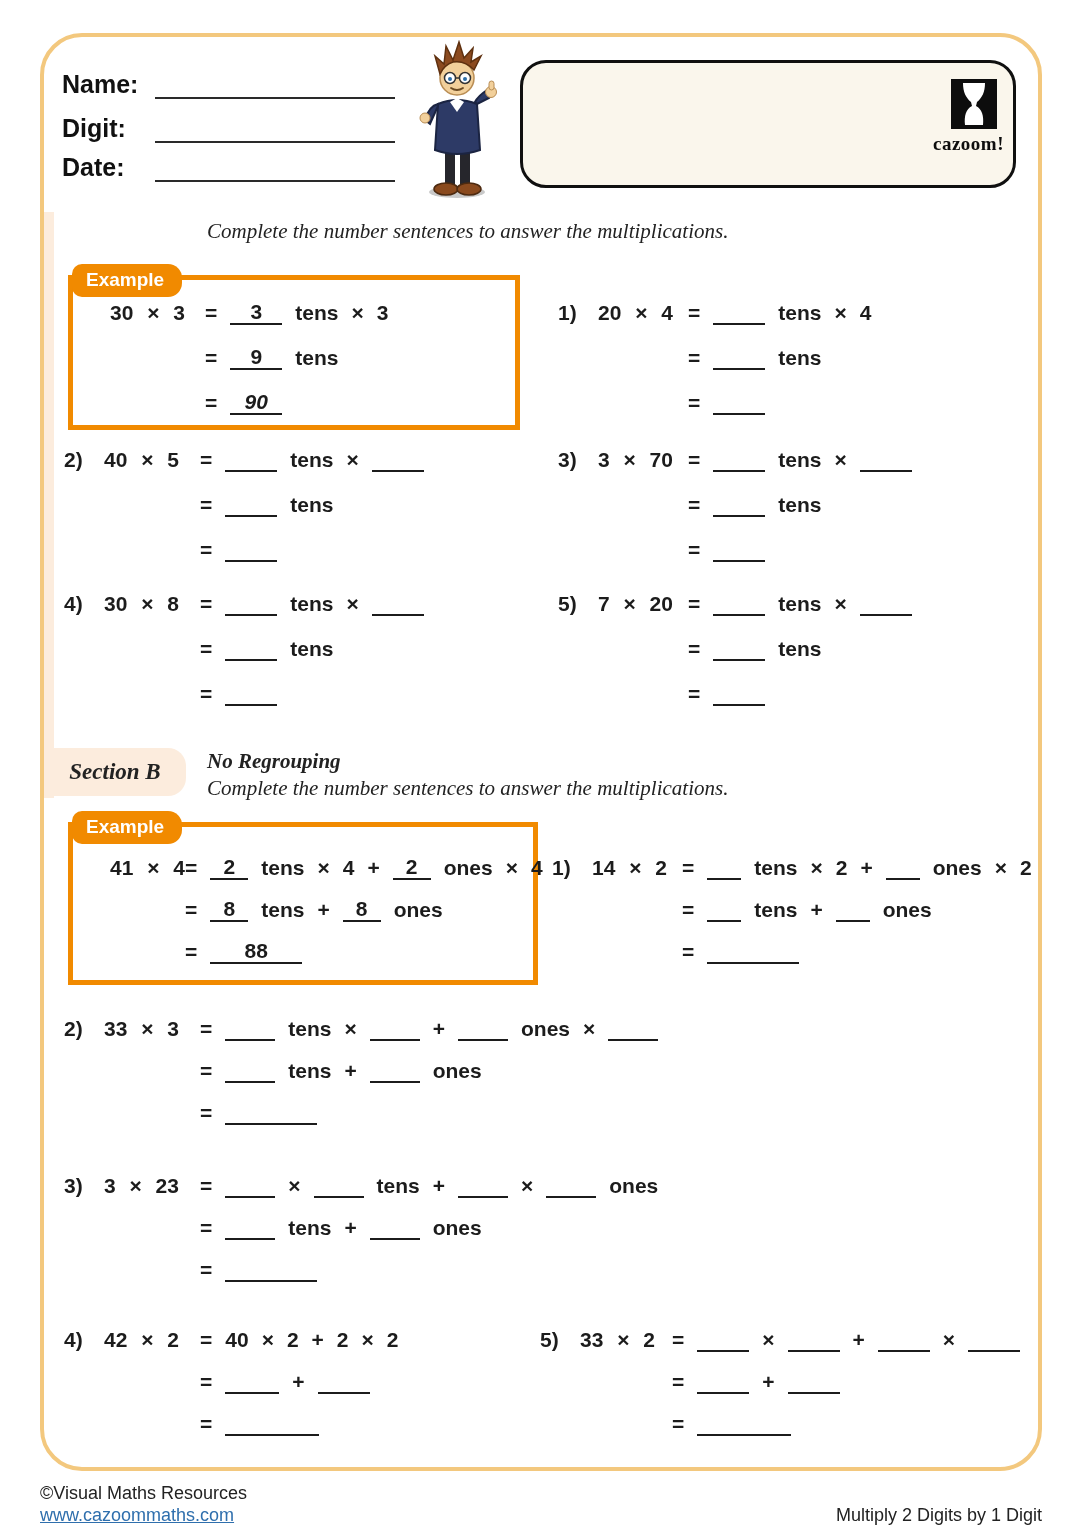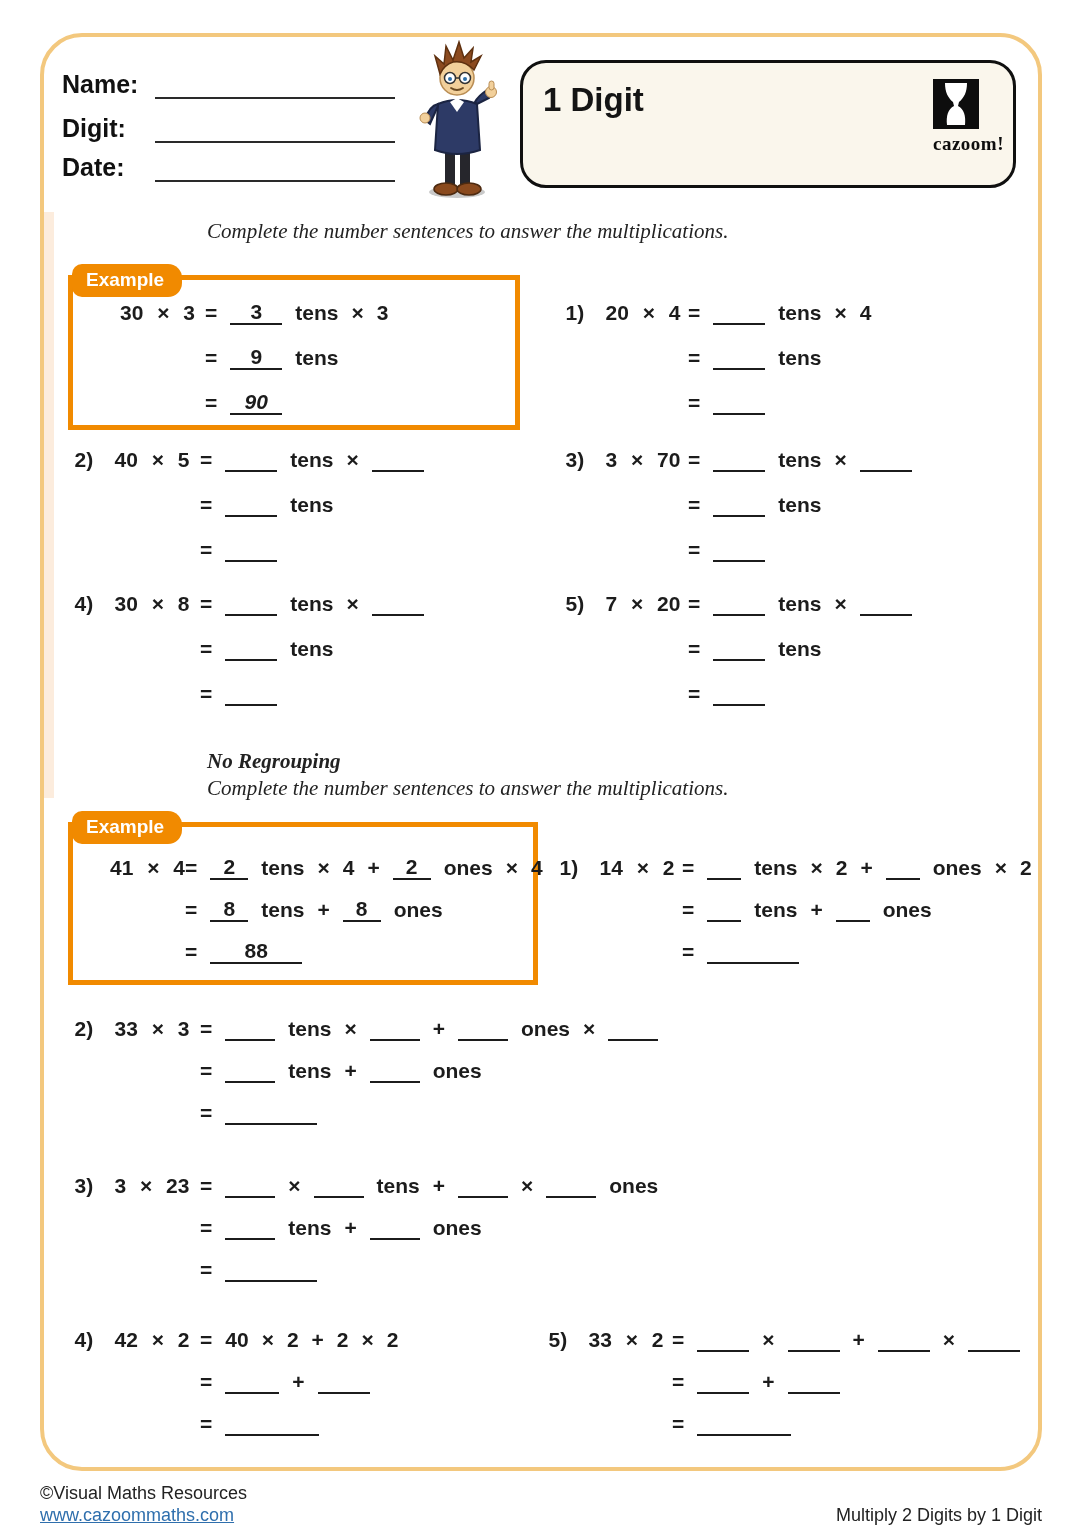--- a/index.html
+++ b/index.html
@@ -11,39 +11,39 @@
   .page-border{position:absolute;left:40px;top:33px;width:1002px;height:1438px;
                border:4px solid #f3c87e;border-radius:42px;box-sizing:border-box;}
 
   
   .field-label{font-weight:700;font-size:25px;color:#111;}
   .field-line{border-bottom:2px solid #2a2a2a;width:240px;height:1px;}
 
   .title-box{position:absolute;left:520px;top:60px;width:496px;height:128px;background:#faf6ec;
              border:3px solid #101010;border-radius:26px;box-sizing:border-box;}
   .title-text{position:absolute;left:20px;top:16px;font-weight:700;font-size:33px;line-height:42px;color:#141414;}
-  .logo-wrap{position:absolute;right:16px;top:16px;width:64px;text-align:left;}
+  .logo-wrap{position:absolute;right:16px;top:16px;width:64px;text-align:right;}
   .logo-caption{font-family:"Liberation Serif",serif;font-weight:700;font-size:19px;color:#0e0e0e;margin-top:0px;letter-spacing:0.5px;}
 
   
   .side-strip{position:absolute;left:44px;top:212px;width:10px;height:586px;background:#fcecdd;}
   .section-label{position:absolute;left:44px;width:142px;height:48px;background:#fcecdd;
                  border-radius:4px 18px 18px 4px;display:flex;align-items:center;justify-content:center;
                  font-family:"Liberation Serif",serif;font-style:italic;font-weight:700;font-size:23px;color:#222;}
   .label-a{top:210px;} .label-b{top:748px;}
   .instr{position:absolute;font-family:"Liberation Serif",serif;font-style:italic;font-size:21px;color:#222;}
   .instr-a{left:207px;top:219px;}
   .sub-b{left:207px;top:749px;font-weight:700;text-align:right;}
   .instr-b{left:207px;top:776px;}
 
   
   .question,.example{position:absolute;}
   .sec-a{--lh:45px;} .sec-b{--lh:42px;}
   .q-flex{display:flex;align-items:flex-start;}
-  .q-head{display:flex;align-items:flex-end;height:var(--lh);width:136px;box-sizing:border-box;justify-content:center;}
+  .q-head{display:flex;align-items:flex-end;height:var(--lh);width:136px;box-sizing:border-box;}
   .q-num{width:40px;font-weight:700;font-size:21px;}
   .q-prob{font-weight:700;font-size:21px;word-spacing:8px;white-space:nowrap;}
   .q-lines{display:flex;flex-direction:column;}
   .eq-line{display:flex;align-items:flex-end;height:var(--lh);column-gap:13px;white-space:nowrap;}
   .tok{font-weight:700;font-size:21px;line-height:1;padding-bottom:2px;}
   .blank{display:flex;align-items:flex-end;justify-content:center;height:30px;
          border-bottom:2.5px solid #1c1c1c;font-weight:700;font-size:21px;line-height:1;
          box-sizing:border-box;padding-bottom:1px;}
 
   
@@ -102,33 +102,33 @@
     <circle cx="45" cy="38" r="5.5" fill="#ffffff" stroke="#333" stroke-width="1.5"></circle>
     <circle cx="60" cy="38" r="5.5" fill="#ffffff" stroke="#333" stroke-width="1.5"></circle>
     <line x1="50.5" y1="38" x2="54.5" y2="38" stroke="#333" stroke-width="1.5"></line>
     <circle cx="45" cy="39" r="2" fill="#2c6ea8"></circle>
     <circle cx="60" cy="39" r="2" fill="#2c6ea8"></circle>
     <path d="M46,48 Q52,52 58,48" stroke="#6b4a22" stroke-width="1.8" fill="none" stroke-linecap="round"></path>
   </svg>
 
   <div class="title-box">
     <div class="title-text">
-      <div>1 Digit</div>
     </div>
     <div class="logo-wrap">
       <svg width="46" height="50" viewBox="0 0 46 50">
         <rect x="0" y="0" width="46" height="50" fill="#0d0d0d"></rect>
         <path d="M12,4 H34 C34,13 31,19 26,23 L25,27 C31,30 33,37 32,46 H14 C13,37 15,30 21,27 L20,23 C15,19 12,13 12,4 Z" fill="#ffffff"></path>
       </svg>
       <div class="logo-caption">cazoom!</div>
     </div>
   </div>
 
   <div class="side-strip"></div>
   <div class="instr instr-a">Complete the number sentences to answer the multiplications.</div>
+  <div class="section-label label-b">Section B</div>
   <div class="instr sub-b">No Regrouping</div>
   <div class="instr instr-b">Complete the number sentences to answer the multiplications.</div>
 
   <div class="foot foot-copy">©Visual Maths Resources</div>
   <a class="foot abs foot-url">www.cazoommaths.com</a>
   <div class="foot foot-title">Multiply 2 Digits by 1 Digit</div>
 
 <div class="example sec-a ex-a">
       <div class="example-tab">Example</div>
       <div class="example-body q-flex">

